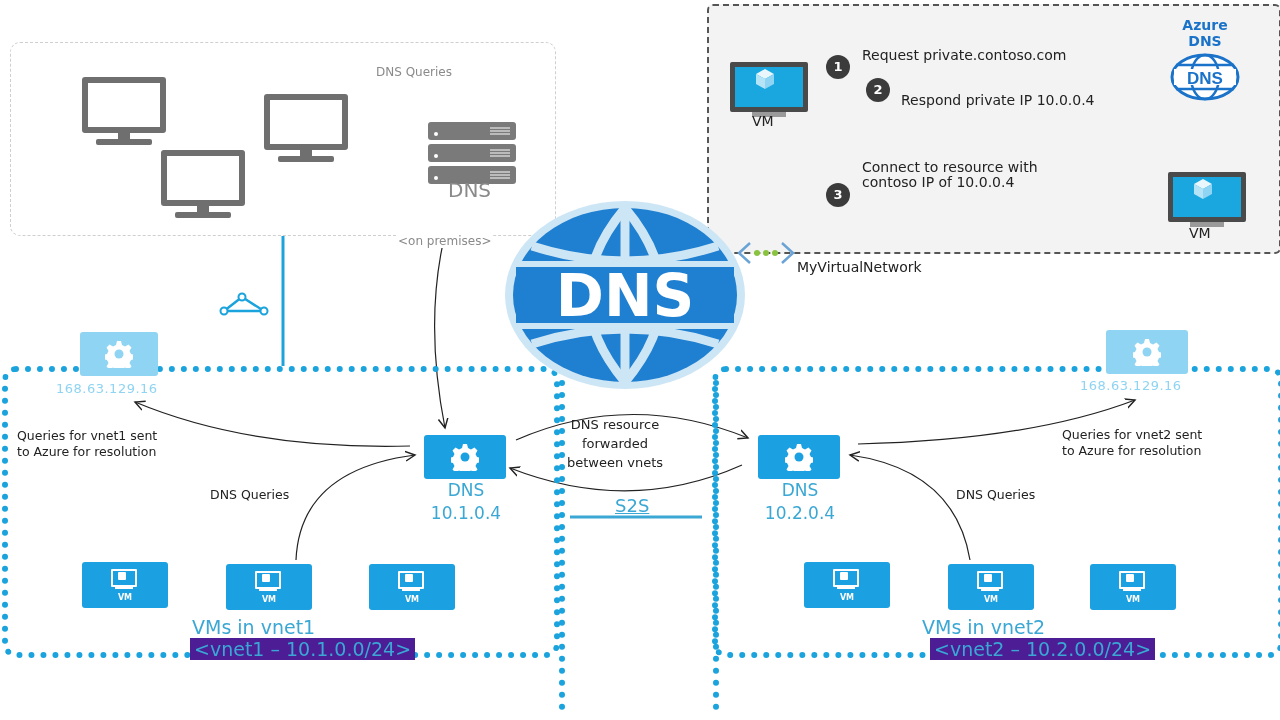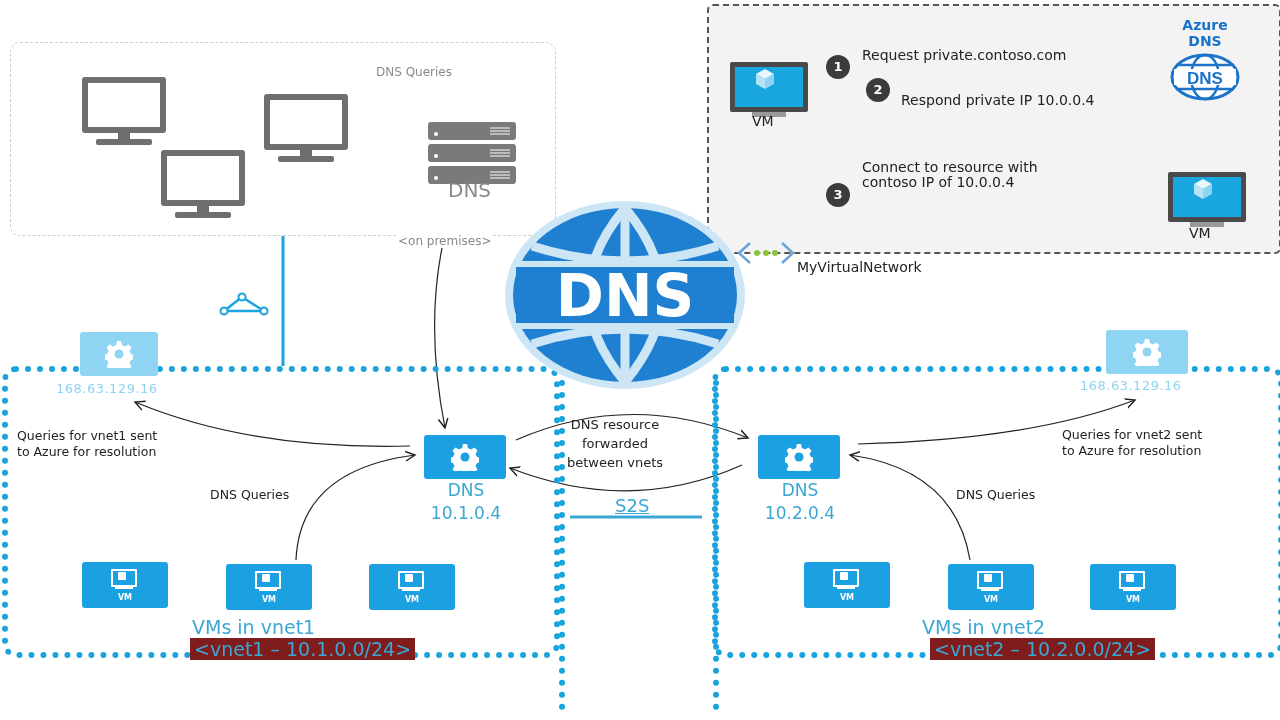--- a/index.html
+++ b/index.html
@@ -52,21 +52,21 @@
   .azure-ip { font-size: 13px; color: #8fd4f2; letter-spacing: 0.5px; }
   .dns-name { font-size: 17px; color: #3aa7d4; text-align: center; width: 100px; }
   .dns-ip   { font-size: 17px; color: #3aa7d4; text-align: center; width: 100px; }
   .note     { font-size: 12.5px; color: #222; line-height: 16px; }
   .vm-tile { position: absolute; width: 86px; height: 46px; background: #1ba1e2; border-radius: 3px; }
   .vm-tile .mscr { position: absolute; left: 29px; top: 7px; width: 22px; height: 14px; border: 2px solid #fff; border-radius: 1px; }
   .vm-tile .mcube { position: absolute; left: 36px; top: 10px; width: 8px; height: 8px; background: #fff; border-radius: 1px; }
   .vm-tile .mstand { position: absolute; left: 33px; top: 25px; width: 18px; height: 2px; background: #fff; }
   .vm-tile .mlbl { position: absolute; left: 0; width: 100%; top: 31px; text-align: center; font-size: 8px; font-weight: bold; color: #fff; }
   .group-lbl { font-size: 19px; color: #3aa7d4; }
-  .cidr-lbl  { font-size: 19px; color: #3aa7d4; background: #7f1d1d; padding: 0 4px; }
+  .cidr-lbl  { font-size: 19px; color: #3aa7d4; background: #4c1d95; padding: 0 4px; }
   .s2s-lbl   { font-size: 18px; color: #3aa7d4; }
   .fwd-lbl   { font-size: 13px; color: #222; text-align: center; width: 110px; line-height: 19px; white-space: normal; }
 
   .big-globe { left: 502px; top: 198px; width: 246px; height: 194px; }
 </style>
 </head>
 <body>
 
 <svg id="links" width="1280" height="720">
   <defs>

